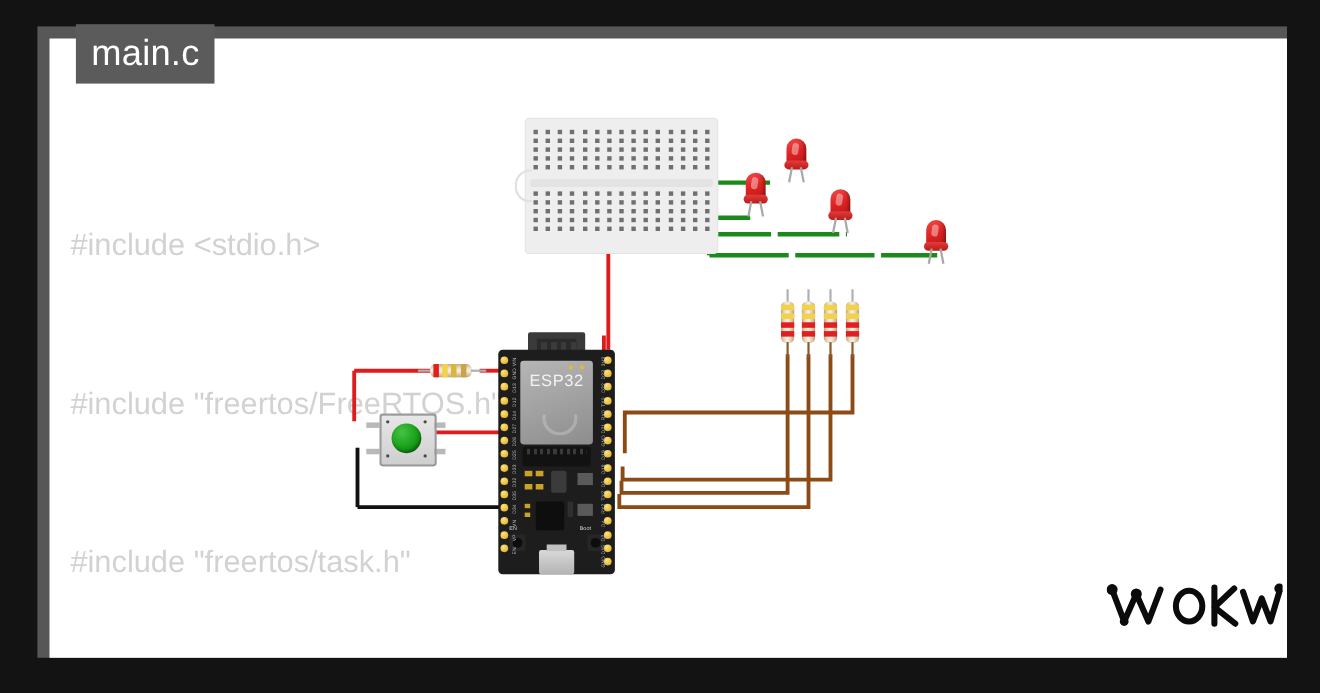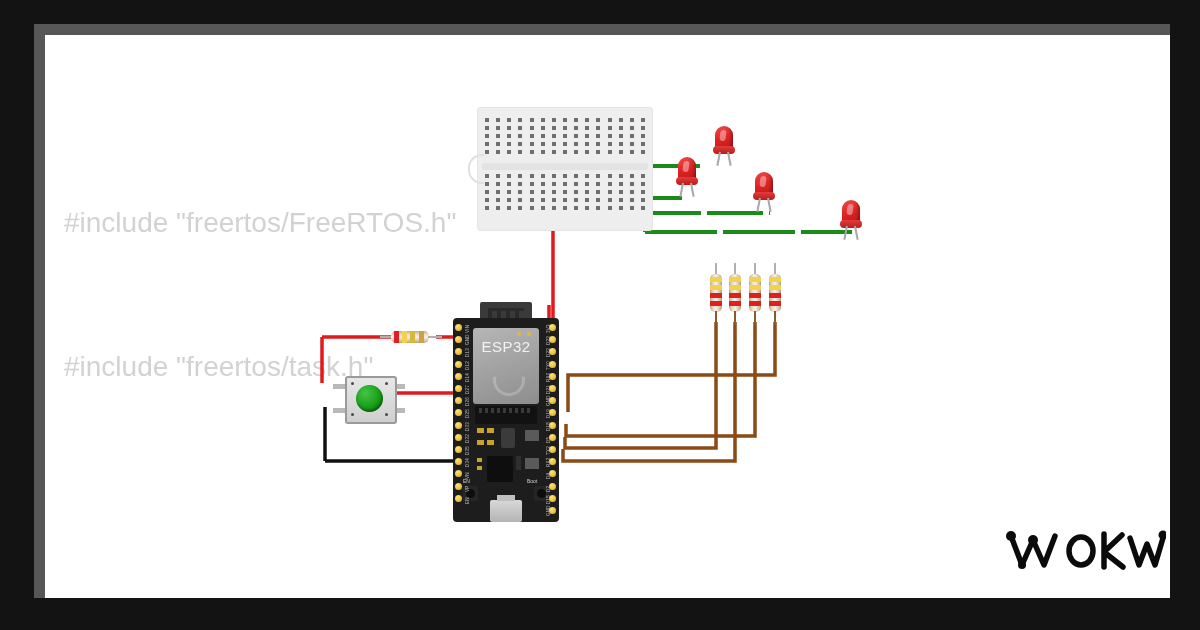--- a/index.html
+++ b/index.html
@@ -207,32 +207,34 @@
 </head>
 <body>
 
 <div class="stage">
 
   <div class="backdrop"></div>
   <div class="frame"></div>
   <div class="canvas"></div>
 
   <div class="code">
+    <span class="ln">#include &lt;stdio.h&gt;</span>
     <span class="ln">#include "freertos/FreeRTOS.h"</span>
     <span class="ln">#include "freertos/task.h"</span>
     
     
     
     
     
     
     
     
   </div>
 
+  <div class="filetab">main.c</div>
 
   <div class="circuit">
 
     <svg class="wires" viewBox="0 0 1200 630">
       <g fill="none" stroke-linecap="butt" stroke-linejoin="miter">
 
         <path d="M645 166 L645 232" stroke="#1a8a1a" stroke-width="4"></path>
         <path d="M645 166 L700 166" stroke="#1a8a1a" stroke-width="4"></path>
         <path d="M645 198 L682 198" stroke="#1a8a1a" stroke-width="4"></path>
         <path d="M645 213 L770 213" stroke="#1a8a1a" stroke-width="4" stroke-dasharray="56 6"></path>

